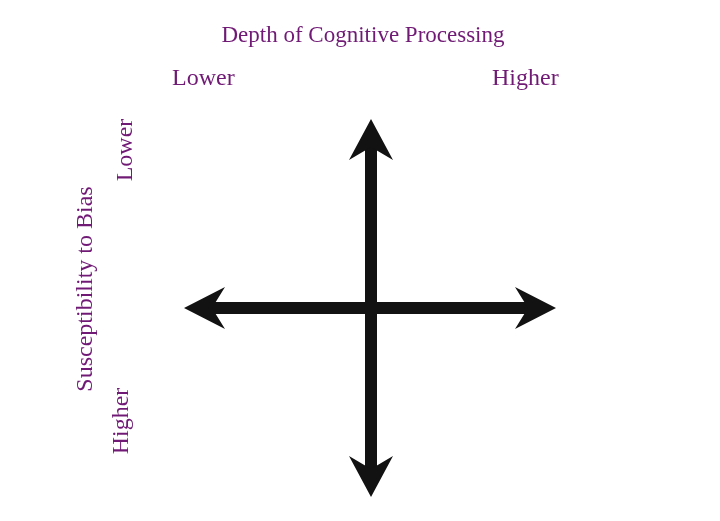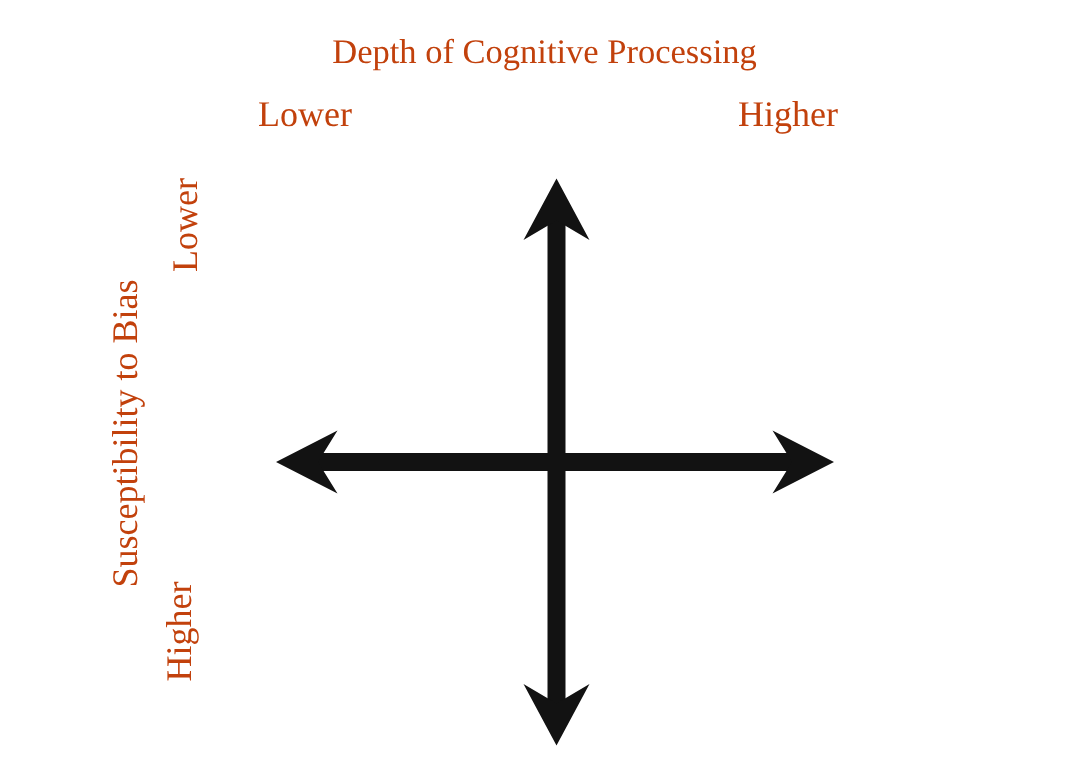--- a/index.html
+++ b/index.html
@@ -4,21 +4,21 @@
 <style>
   * { margin: 0; padding: 0; box-sizing: border-box; }
   html, body { background: #ffffff; }
   .canvas {
     position: relative;
     width: 708px;
     height: 521px;
     background: #ffffff;
     overflow: hidden;
     font-family: "Liberation Serif", "DejaVu Serif", serif;
-    color: #c2410c;
+    color: #701a75;
   }
   .lbl {
     position: absolute;
     font-size: 24px;
     line-height: 1;
     white-space: nowrap;
   }
   .x-title {
     left: 163px;
     top: 23px;

